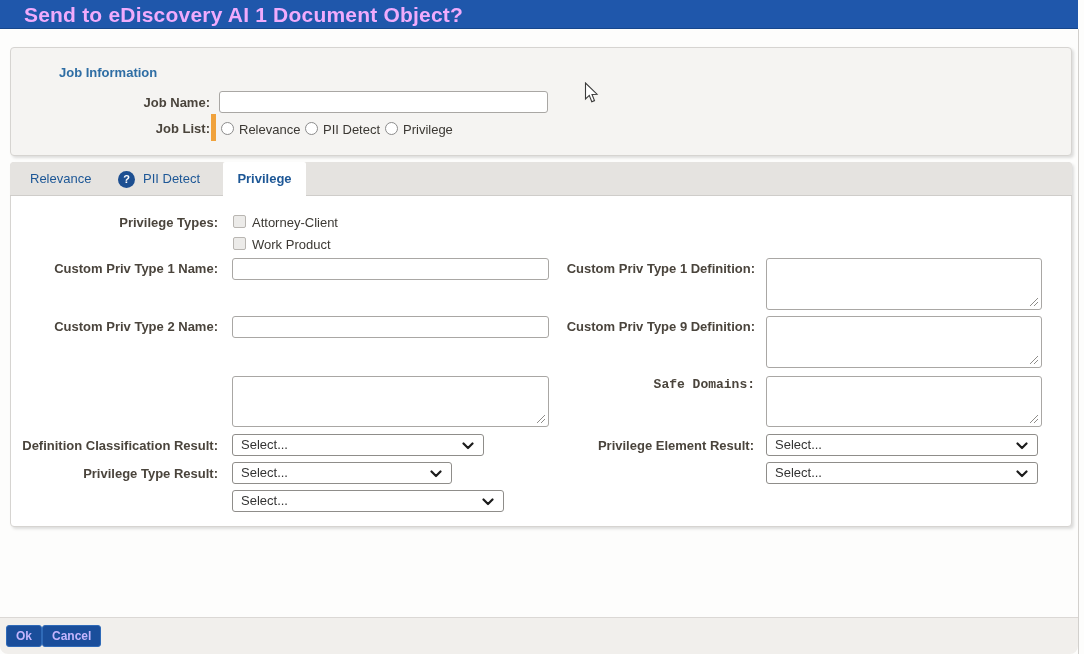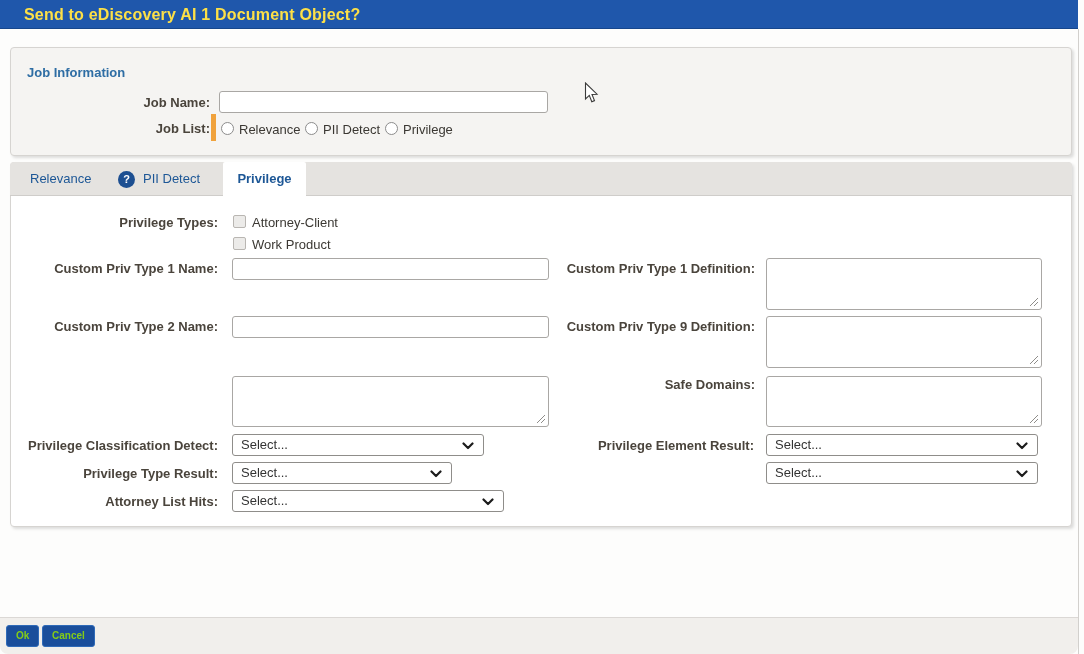--- a/index.html
+++ b/index.html
@@ -9,42 +9,42 @@
     --button-bg:#1a4e9b;
     --required-indicator:#f0a23c;
     --label-text:#4a443c;
     --panel-bg:#f5f4f2;
     --tab-strip-bg:#e5e3e0;
   }
   *{box-sizing:border-box;margin:0;padding:0;}
   body{margin:0;background:#fff;font-family:"Liberation Sans",sans-serif;}
   .screen{position:relative;width:1084px;height:654px;background:#fdfdfc;overflow:hidden;}
   .titlebar{position:absolute;left:0;top:0;width:1078px;height:29px;background:var(--title-bar-bg);border-bottom:1px solid #16468c;}
-  .titlebar .title{position:absolute;left:24px;top:0;line-height:29px;color:#fde047;font-weight:bold;font-size:16px;letter-spacing:.2px;}
+  .titlebar .title{position:absolute;left:24px;top:0;line-height:29px;color:#f0abfc;font-weight:bold;font-size:21px;letter-spacing:.2px;}
   .edge-line{position:absolute;left:1078px;top:29px;width:1px;height:625px;background:#d2d0cd;}
   .panel{position:absolute;border:1px solid #d6d4d1;border-radius:4px;box-shadow:2px 2px 3px rgba(0,0,0,.13);}
   .panel.job{left:10px;top:47px;width:1062px;height:109px;background:var(--panel-bg);}
   .panel.tabs{left:10px;top:162px;width:1062px;height:365px;background:#fff;}
-  .section-heading{position:absolute;font-size:13px;font-weight:bold;color:var(--section-heading);}
+  .section-heading{position:absolute;font-size:13px;font-weight:bold;color:var(--section-heading);margin-left:32px;}
   .lbl{position:absolute;font-size:13px;font-weight:bold;color:var(--label-text);text-align:right;line-height:15px;white-space:nowrap;}
   .plain{position:absolute;font-size:13px;font-weight:normal;color:#3b3833;line-height:15px;white-space:nowrap;}
   .input{position:absolute;background:#fff;border:1px solid #a9a7a4;border-radius:3px;height:22px;font-size:13px;padding:0 6px;color:#333;font-family:"Liberation Sans",sans-serif;}
   .textarea{position:absolute;background:#fff;border:1px solid #a9a7a4;border-radius:3px;}
   .textarea svg.resize{position:absolute;right:2px;bottom:2px;}
   .select{position:absolute;height:22px;background:#fff;border:1px solid #8f8d8a;border-radius:3px;font-size:13px;color:#333;line-height:20px;padding-left:8px;cursor:default;}
   .select .chev{position:absolute;right:9px;top:7px;}
   .radio{position:absolute;width:13px;height:13px;border:1px solid #8c8c8c;border-radius:50%;background:#fff;}
   .chk{position:absolute;width:13px;height:13px;border:1px solid #b9b6b2;border-radius:2px;background:#ecebe9;}
   .req-bar{position:absolute;width:5px;background:var(--required-indicator);}
   .tab-strip{position:absolute;left:10px;top:162px;width:1062px;height:34px;background:var(--tab-strip-bg);border-bottom:1px solid #cfcdca;border-radius:4px 4px 0 0;}
   .tab-label{position:absolute;top:0;line-height:34px;font-size:13px;color:var(--tab-text);cursor:pointer;}
   .tab-active{position:absolute;left:213px;top:0;width:83px;height:34px;background:#fff;border-radius:2px 2px 0 0;text-align:center;line-height:34px;font-size:13px;font-weight:bold;color:var(--tab-text);cursor:pointer;}
   .help-badge{position:absolute;left:108px;top:9px;width:17px;height:17px;border-radius:50%;background:#1d4f91;color:#fff;font-size:11px;font-weight:bold;text-align:center;line-height:17px;cursor:pointer;}
   .footer{position:absolute;left:0;top:617px;width:1078px;height:37px;background:#f1efec;border-top:1px solid #dbd8d5;border-radius:0 0 8px 8px;}
-  .btn{position:absolute;top:7px;height:22px;background:var(--button-bg);border:1px solid #2f6ab8;border-radius:3px;color:#84cc16;font-size:10px;font-weight:bold;padding:0 9px;line-height:20px;cursor:pointer;font-family:"Liberation Sans",sans-serif;}
+  .btn{position:absolute;top:7px;height:22px;background:var(--button-bg);border:1px solid #2f6ab8;border-radius:3px;color:#c4b5fd;font-size:12px;font-weight:bold;padding:0 9px;line-height:20px;cursor:pointer;font-family:"Liberation Sans",sans-serif;}
   .cursor{position:absolute;left:584px;top:82px;pointer-events:none;}
 </style>
 </head>
 <body>
 
 <div class="screen">
 
   <div class="titlebar">
     <span class="title">Send to eDiscovery AI 1 Document Object?</span>
   </div>
@@ -96,28 +96,28 @@
     <svg class="resize" width="10" height="10" viewBox="0 0 10 10">
         <path d="M9,1 L1,9 M9,5 L5,9" stroke="#8f8d8a" stroke-width="1" fill="none"></path>
       </svg>
   </div>
 
   <div class="textarea" style="left:232px;top:376px;width:317px;height:51px;">
     <svg class="resize" width="10" height="10" viewBox="0 0 10 10">
         <path d="M9,1 L1,9 M9,5 L5,9" stroke="#8f8d8a" stroke-width="1" fill="none"></path>
       </svg>
   </div>
-  <div class="lbl" style="left:556px;top:377px;width:199px;">Safe Domains:</div>
+  <div class="lbl" style="left:556px;top:377px;width:199px;font-family:Liberation Mono, monospace;">Safe Domains:</div>
   <div class="textarea" style="left:766px;top:376px;width:276px;height:51px;">
     <svg class="resize" width="10" height="10" viewBox="0 0 10 10">
         <path d="M9,1 L1,9 M9,5 L5,9" stroke="#8f8d8a" stroke-width="1" fill="none"></path>
       </svg>
   </div>
 
-  <div class="lbl" style="left:20px;top:438px;width:198px;">Privilege Classification Detect:</div>
+  <div class="lbl" style="left:20px;top:438px;width:198px;">Definition Classification Result:</div>
   <div class="select" style="left:232px;top:434px;width:252px;">
     <span>Select...</span>
     <svg class="chev" width="12" height="8" viewBox="0 0 12 8">
         <path d="M1.5,1.5 L6,6 L10.5,1.5" fill="none" stroke="#1c1c1c" stroke-width="2.2" stroke-linecap="round" stroke-linejoin="round"></path>
       </svg>
   </div>
   <div class="lbl" style="left:555px;top:438px;width:199px;">Privilege Element Result:</div>
   <div class="select" style="left:766px;top:434px;width:272px;">
     <span>Select...</span>
     <svg class="chev" width="12" height="8" viewBox="0 0 12 8">
@@ -132,21 +132,20 @@
         <path d="M1.5,1.5 L6,6 L10.5,1.5" fill="none" stroke="#1c1c1c" stroke-width="2.2" stroke-linecap="round" stroke-linejoin="round"></path>
       </svg>
   </div>
   <div class="select" style="left:766px;top:462px;width:272px;">
     <span>Select...</span>
     <svg class="chev" width="12" height="8" viewBox="0 0 12 8">
         <path d="M1.5,1.5 L6,6 L10.5,1.5" fill="none" stroke="#1c1c1c" stroke-width="2.2" stroke-linecap="round" stroke-linejoin="round"></path>
       </svg>
   </div>
 
-  <div class="lbl" style="left:20px;top:494px;width:198px;">Attorney List Hits:</div>
   <div class="select" style="left:232px;top:490px;width:272px;">
     <span>Select...</span>
     <svg class="chev" width="12" height="8" viewBox="0 0 12 8">
         <path d="M1.5,1.5 L6,6 L10.5,1.5" fill="none" stroke="#1c1c1c" stroke-width="2.2" stroke-linecap="round" stroke-linejoin="round"></path>
       </svg>
   </div>
 
   <div class="footer">
     <button class="btn" style="left:6px;">Ok</button>
     <button class="btn" style="left:42px;">Cancel</button>

